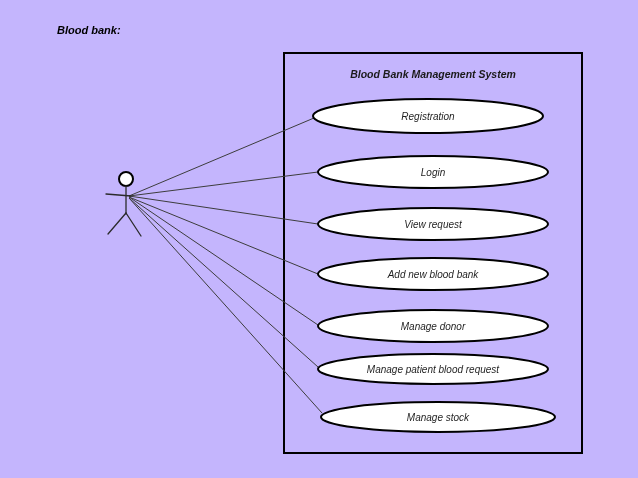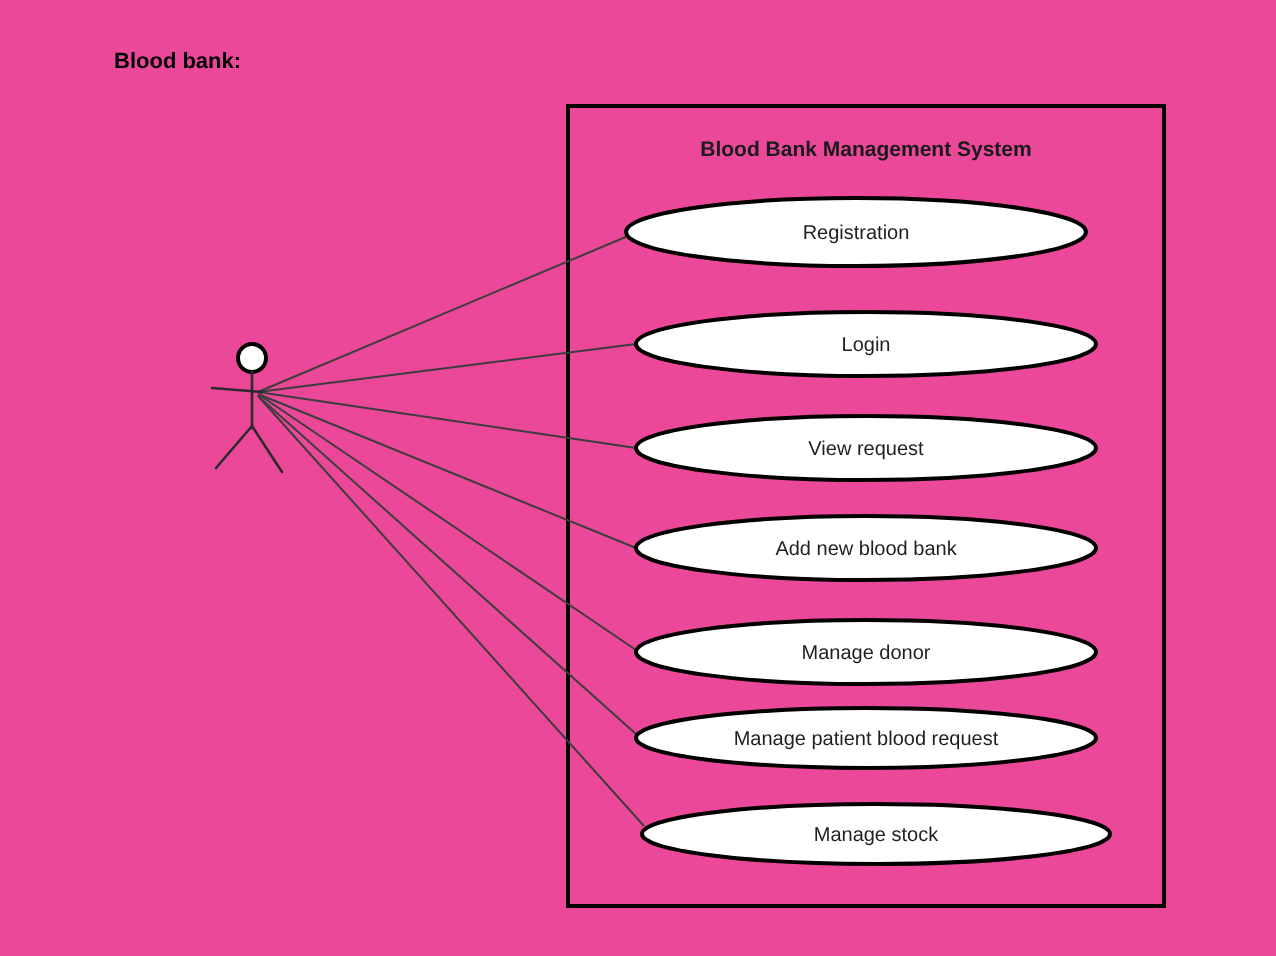--- a/index.html
+++ b/index.html
@@ -4,23 +4,24 @@
 <style>
   html, body {
     margin: 0;
     padding: 0;
     background: #ffffff;
   }
   .canvas {
     position: relative;
     width: 638px;
     height: 478px;
-    background: #ec4899;
+    background: #c4b5fd;
     font-family: "Liberation Sans", sans-serif;
     overflow: hidden;
+    font-style: italic;
   }
   svg { display: block; }
   text {
     fill: #1a1a1a;
     font-family: "Liberation Sans", sans-serif;
   }
   .page-heading {
     font-size: 11px;
     font-weight: bold;
     fill: #000000;

